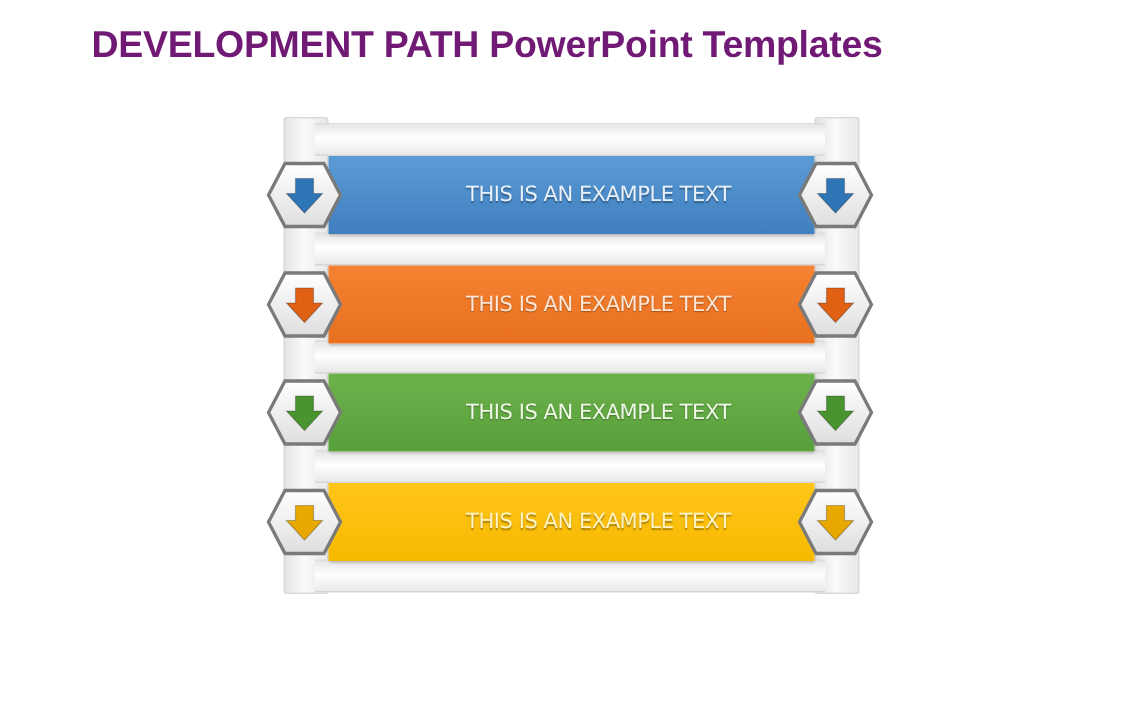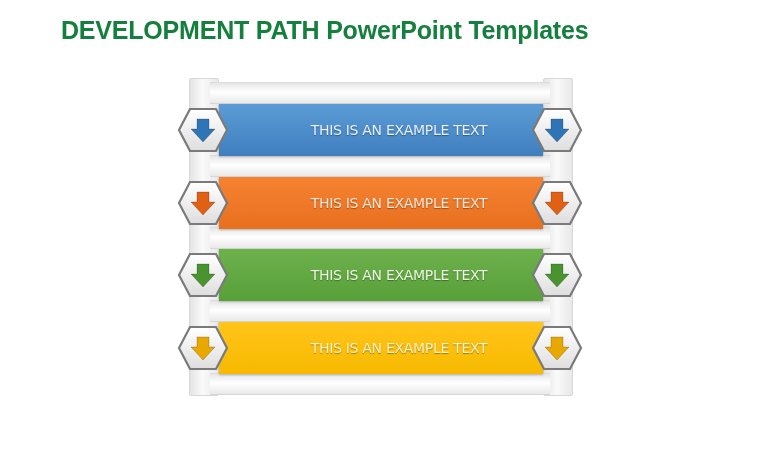--- a/index.html
+++ b/index.html
@@ -2,21 +2,21 @@
 <html><head>
 <meta charset="utf-8">
 <style>
   * { box-sizing: border-box; margin: 0; padding: 0; }
   html, body { width: 760px; height: 475px; background: #ffffff; overflow: hidden; }
   body { position: relative; font-family: "DejaVu Sans", sans-serif; }
 
   .title {
     position: absolute; left: 61px; top: 16px;
     font-family: "Liberation Sans", sans-serif;
-    font-weight: bold; font-size: 25px; color: #15803d; letter-spacing: -0.2px;
+    font-weight: bold; font-size: 25px; color: #701a75; letter-spacing: -0.2px;
   }
 
   
   .post {
     position: absolute; top: 78px; width: 30px; height: 318px;
     background: linear-gradient(to right, #e4e4e4, #fafafa 45%, #e8e8e8);
     border: 1px solid #d8d8d8; border-radius: 2px;
   }
   .post.left { left: 189px; }
   .post.right { left: 543px; }

